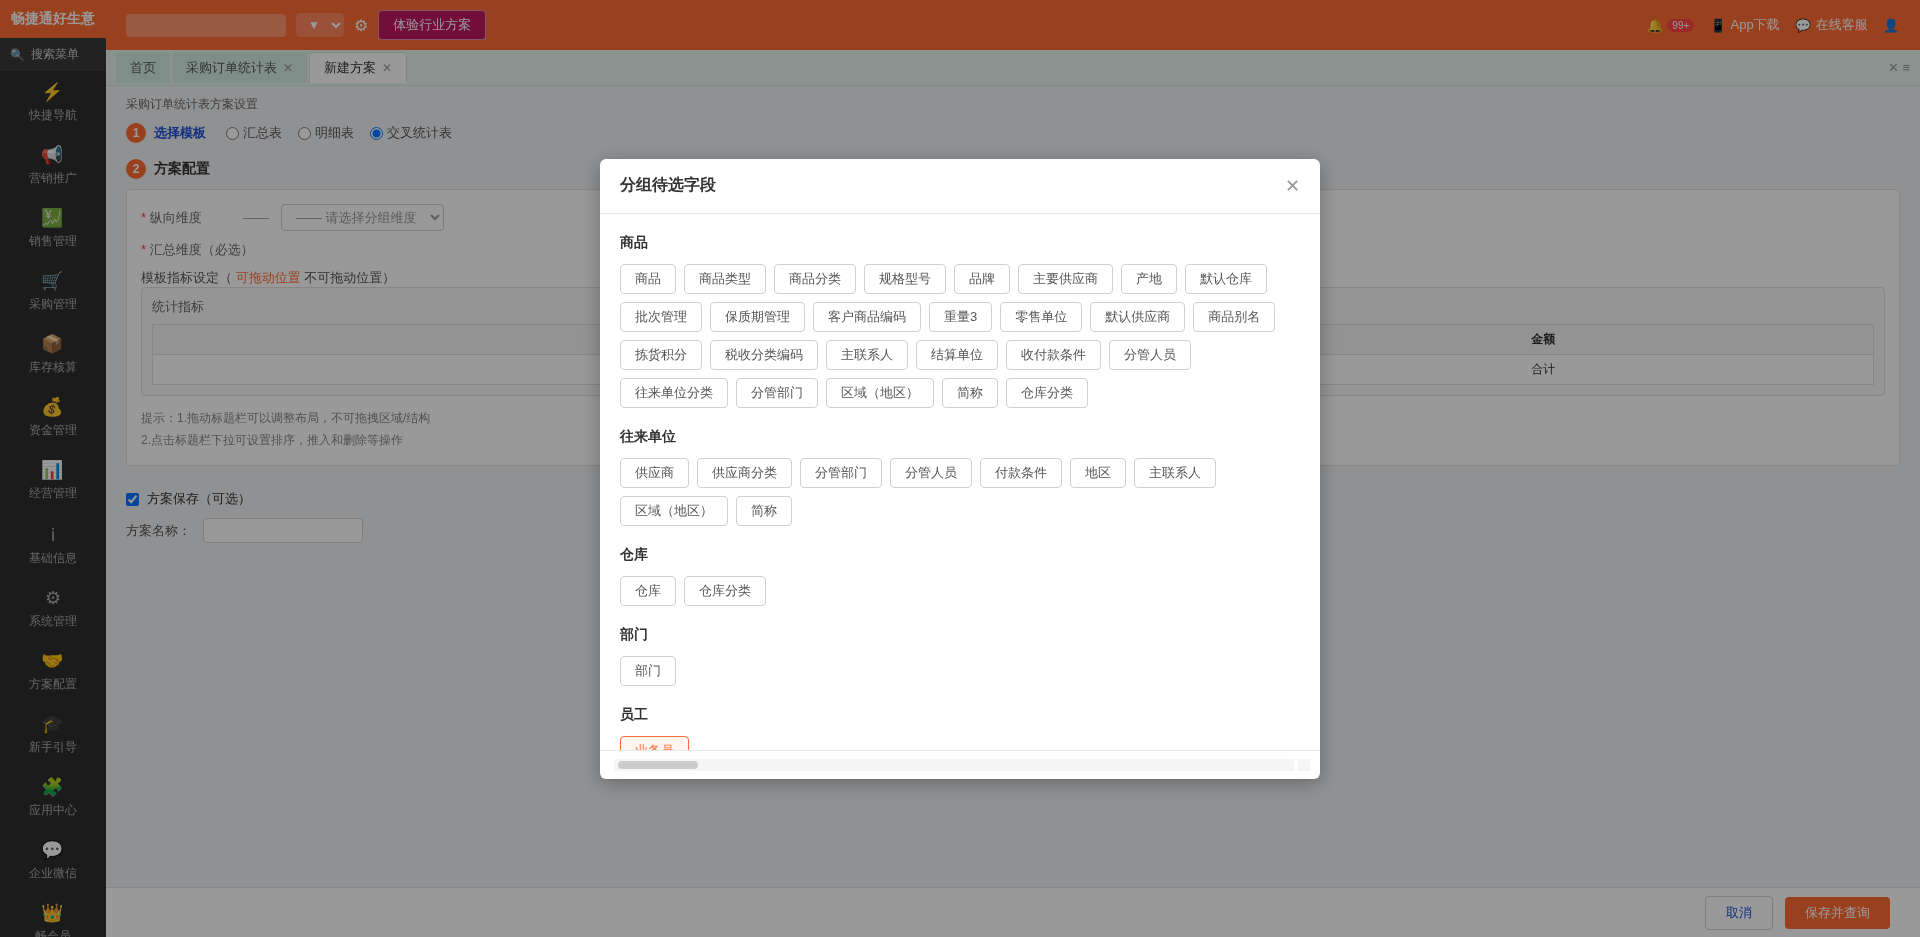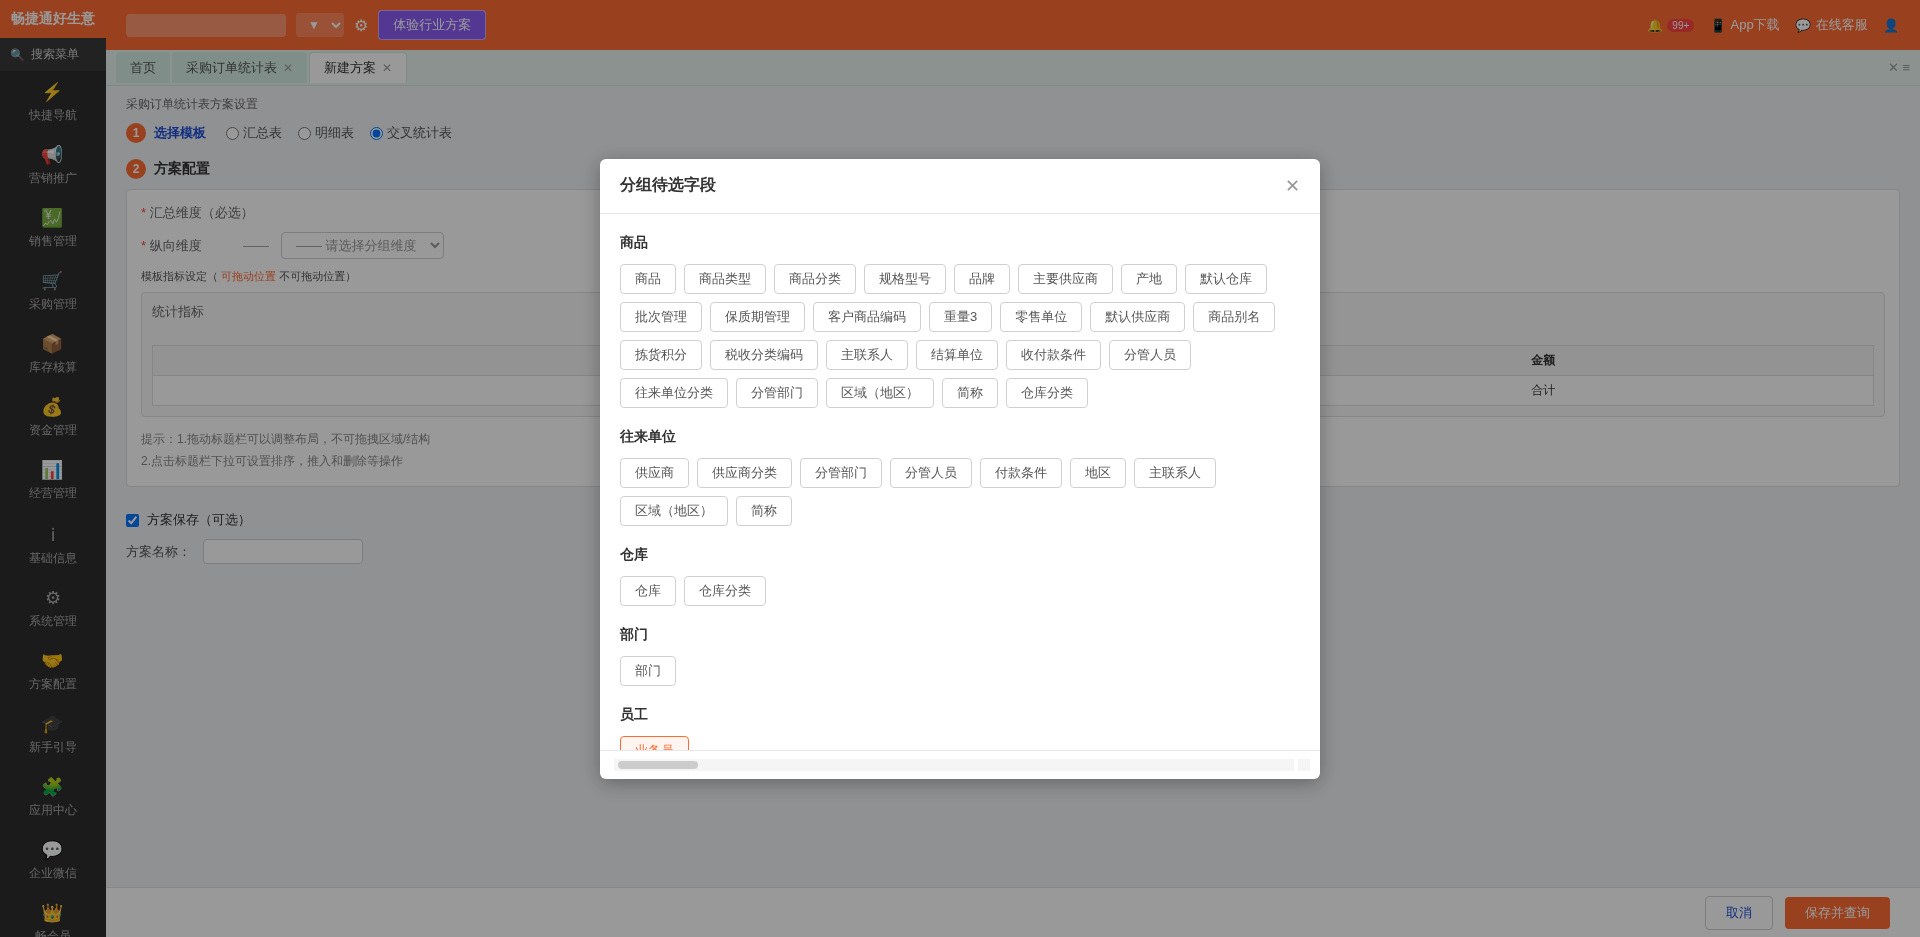--- a/index.html
+++ b/index.html
@@ -19,21 +19,21 @@
     
     .main { flex: 1; display: flex; flex-direction: column; overflow: hidden; }
 
     
     .topbar { height: 50px; background: #ff6b35; display: flex; align-items: center; justify-content: space-between; padding: 0 20px; flex-shrink: 0; }
     .topbar-left { display: flex; align-items: center; gap: 10px; }
     .topbar-input { background: rgba(255,255,255,0.3); border: none; border-radius: 4px; padding: 4px 10px; color: white; width: 160px; font-size: 13px; }
     .topbar-input::placeholder { color: rgba(255,255,255,0.7); }
     .topbar-dropdown { background: rgba(255,255,255,0.2); border: none; border-radius: 4px; padding: 4px 8px; color: white; font-size: 12px; cursor: pointer; }
     .topbar-gear { color: white; font-size: 16px; cursor: pointer; }
-    .topbar-btn { background: #8b5cf6; border: 1px solid rgba(255,255,255,0.5); color: white; padding: 5px 14px; border-radius: 4px; cursor: pointer; font-size: 13px; }
+    .topbar-btn { background: #be185d; border: 1px solid rgba(255,255,255,0.5); color: white; padding: 5px 14px; border-radius: 4px; cursor: pointer; font-size: 13px; }
     .topbar-right { display: flex; align-items: center; gap: 16px; color: white; font-size: 13px; }
     .topbar-right-item { display: flex; align-items: center; gap: 4px; cursor: pointer; }
     .badge { background: #ff4444; color: white; border-radius: 10px; padding: 1px 5px; font-size: 10px; }
 
     
     .tabbar { height: 36px; background: #e8f4f0; display: flex; align-items: center; padding: 0 10px; gap: 2px; border-bottom: 1px solid #d0e8e0; flex-shrink: 0; }
     .tab { padding: 6px 14px; border-radius: 4px 4px 0 0; cursor: pointer; font-size: 13px; display: flex; align-items: center; gap: 6px; background: #d5ede6; color: #555; }
     .tab.active { background: white; color: #333; border: 1px solid #d0e8e0; border-bottom: none; }
     .tab-close { color: #999; font-size: 12px; }
 
@@ -54,21 +54,21 @@
     
     .section-title { font-size: 14px; font-weight: bold; color: #333; margin-bottom: 10px; display: flex; align-items: center; gap: 8px; }
     .section-title .num { width: 20px; height: 20px; border-radius: 50%; background: #ff6b35; color: white; display: flex; align-items: center; justify-content: center; font-size: 12px; }
     .config-box { border: 1px solid #e0e0e0; border-radius: 4px; background: white; padding: 14px; margin-bottom: 12px; }
     .config-row { display: flex; align-items: center; gap: 12px; margin-bottom: 10px; }
     .config-label { color: #666; font-size: 13px; min-width: 80px; }
     .config-select { border: 1px solid #d0d0d0; border-radius: 4px; padding: 4px 10px; font-size: 13px; color: #999; min-width: 160px; background: white; }
 
     
     .indicator-box { border: 1px solid #e0e0e0; border-radius: 4px; background: #f9f9f9; padding: 10px; margin-bottom: 12px; }
-    .indicator-label { font-size: 13px; color: #666; margin-bottom: 24px; font-family: Liberation Serif, serif; }
+    .indicator-label { font-size: 13px; color: #666; margin-bottom: 8px; font-family: Liberation Serif, serif; }
     .indicator-table { border-collapse: collapse; width: 100%; }
     .indicator-table th, .indicator-table td { border: 1px solid #e0e0e0; padding: 6px 10px; font-size: 12px; text-align: center; background: white; }
     .indicator-table th { background: #f5f5f5; }
 
     
     .hints { font-size: 12px; color: #888; line-height: 1.8; }
 
     
     .checkbox-row { display: flex; align-items: center; gap: 8px; margin-bottom: 10px; margin-top: 24px; }
     .checkbox-label { font-size: 13px; color: #333; }
@@ -244,35 +244,35 @@
 
       <div class="section-title">
         <div class="num">2</div>
         <span>方案配置</span>
       </div>
 
       <div class="config-box">
         <div class="config-row">
           <span class="config-label">
             <span style="color:#ff4444;">*</span>
-            <span>汇总维度（必选）</span>
-          </span>
-        </div>
-        <div class="config-row">
-          <span class="config-label">
-            <span style="color:#ff4444;">*</span>
             <span>纵向维度</span>
           </span>
           <span style="margin-left:10px;color:#999;">——</span>
           <select class="config-select">
             <option>——  请选择分组维度</option>
           </select>
         </div>
-
-        <div style="font-size:11px;color:#555;margin-bottom:8px;">
+        <div class="config-row">
+          <span class="config-label">
+            <span style="color:#ff4444;">*</span>
+            <span>汇总维度（必选）</span>
+          </span>
+        </div>
+
+        <div style="font-size:13px;color:#555;">
           <span>模板指标设定（</span>
           <span style="color:#ff6b35;cursor:pointer;">可拖动位置</span>
           <span>不可拖动位置）</span>
         </div>
         <div class="indicator-box">
           <div class="indicator-label">统计指标</div>
           <table class="indicator-table">
             <thead>
               <tr>
                 <th>

